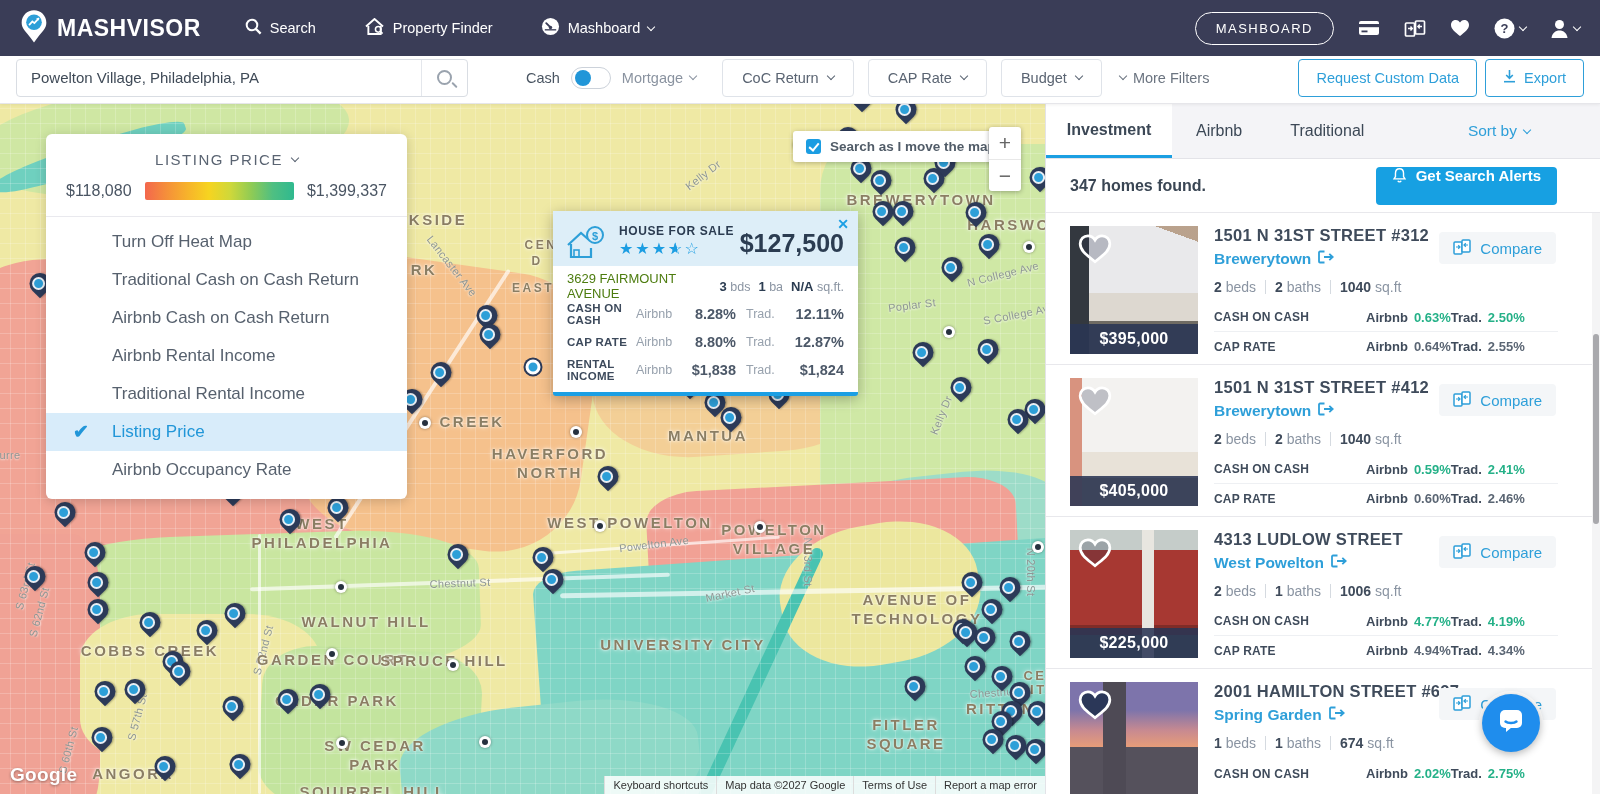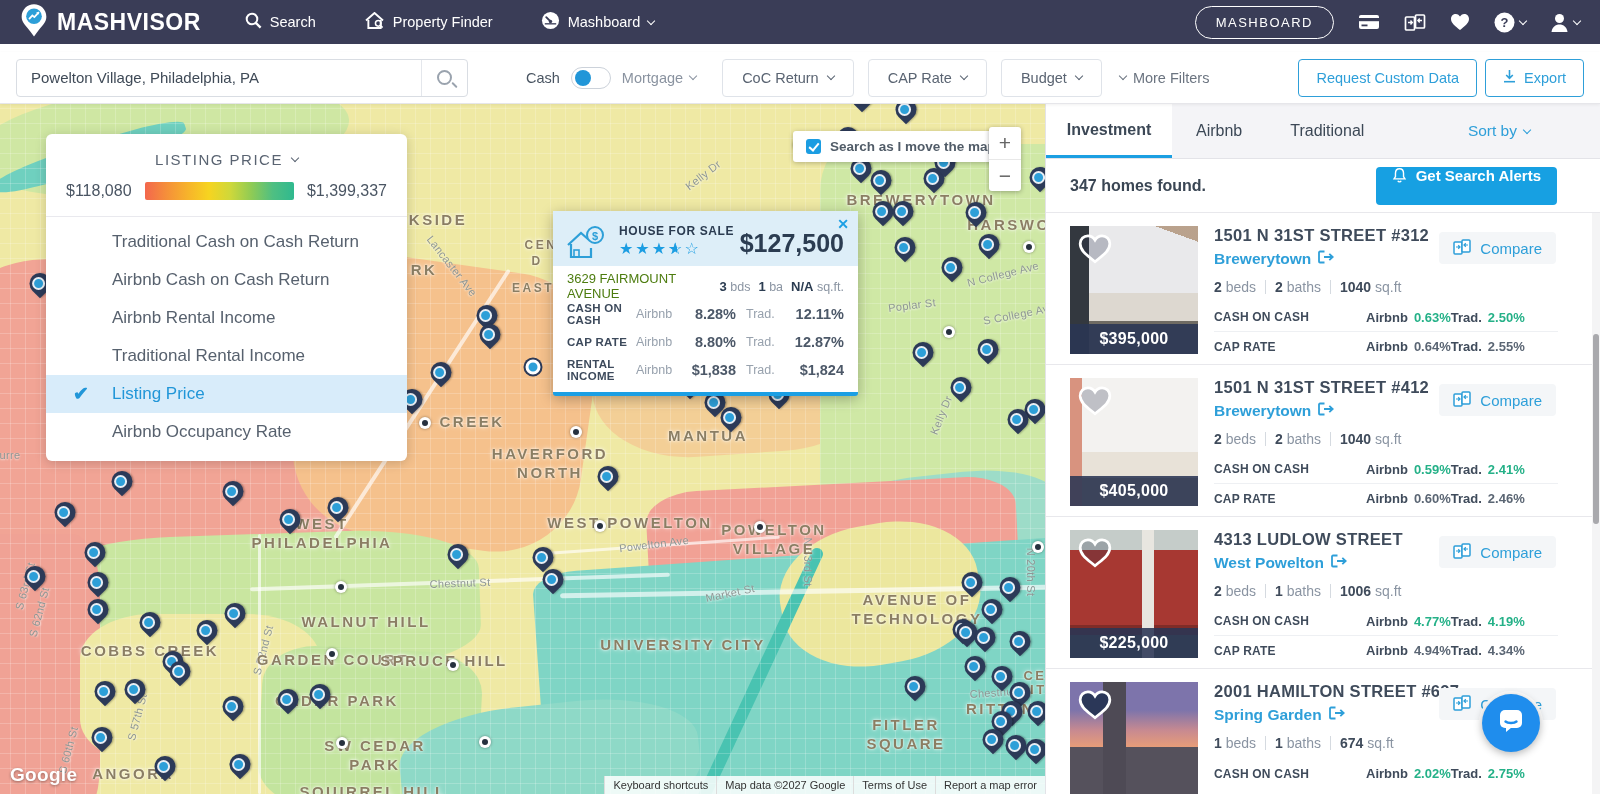--- a/index.html
+++ b/index.html
@@ -1,19 +1,19 @@
 <!DOCTYPE html>
 <html><head>
 <meta charset="utf-8">
 <style>
   *{box-sizing:border-box;margin:0;padding:0}
   html,body{width:1600px;height:794px;overflow:hidden;font-family:"Liberation Sans",sans-serif;background:#fff;position:relative}
 
   
-  .navbar{position:absolute;top:0;left:0;right:0;height:44px;background:#3a3d57;display:flex;align-items:center;padding:0 20px;z-index:60}
+  .navbar{position:absolute;top:0;left:0;right:0;height:56px;background:#3a3d57;display:flex;align-items:center;padding:0 20px;z-index:60}
   .brand{display:flex;align-items:center;gap:9px;cursor:pointer}
   .brand-name{color:#fff;font-size:23px;font-weight:bold;letter-spacing:.5px}
   .nav-links{display:flex;gap:48px;margin-left:44px;align-items:center}
   .nav-link{color:#fff;font-size:14.5px;display:flex;gap:8px;align-items:center;cursor:pointer}
   .nav-right{margin-left:auto;display:flex;align-items:center;gap:24px}
   .mashboard-btn{border:1.5px solid #fff;border-radius:17px;color:#fff;font-size:13px;letter-spacing:1.5px;padding:8px 20px;background:transparent;cursor:pointer;font-family:inherit}
   .nav-ico{display:flex;align-items:center;gap:5px;cursor:pointer}
   .chev{display:inline-block;width:6px;height:6px;border-right:1.6px solid currentColor;border-bottom:1.6px solid currentColor;transform:rotate(45deg);margin-top:-3px}
   .chev.white{color:#fff}
 
@@ -421,20 +421,21 @@
     <div class="legend-head">
       <span>LISTING PRICE</span>
       <span class="chev"></span>
     </div>
     <div class="legend-range">
       <span class="legend-bound">$118,080</span>
       <span class="legend-grad"></span>
       <span class="legend-bound">$1,399,337</span>
     </div>
     <div class="hm-options" id="hm-options">
+  <div class="hm-opt"><span>Turn Off Heat Map</span></div>
 
   <div class="hm-opt"><span>Traditional Cash on Cash Return</span></div>
 
   <div class="hm-opt"><span>Airbnb Cash on Cash Return</span></div>
 
   <div class="hm-opt"><span>Airbnb Rental Income</span></div>
 
   <div class="hm-opt"><span>Traditional Rental Income</span></div>
 
   <div class="hm-opt sel"><span>Listing Price</span></div>

